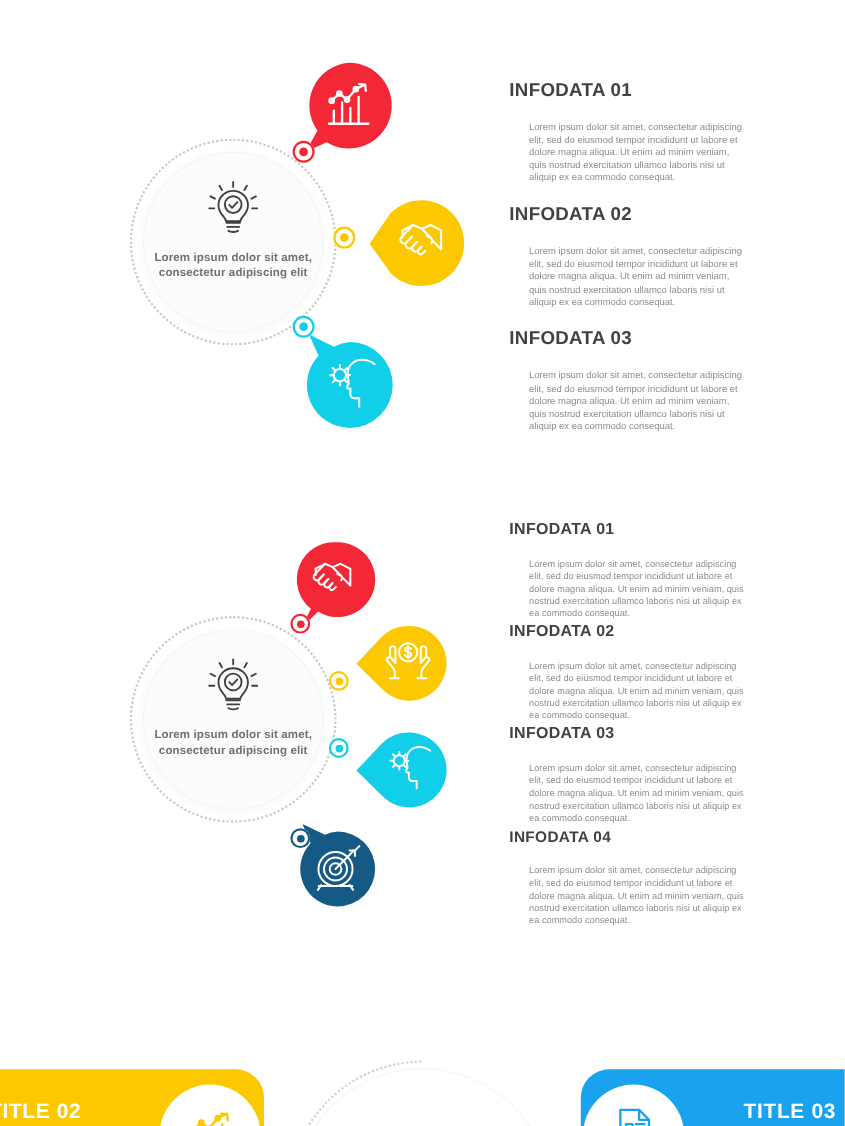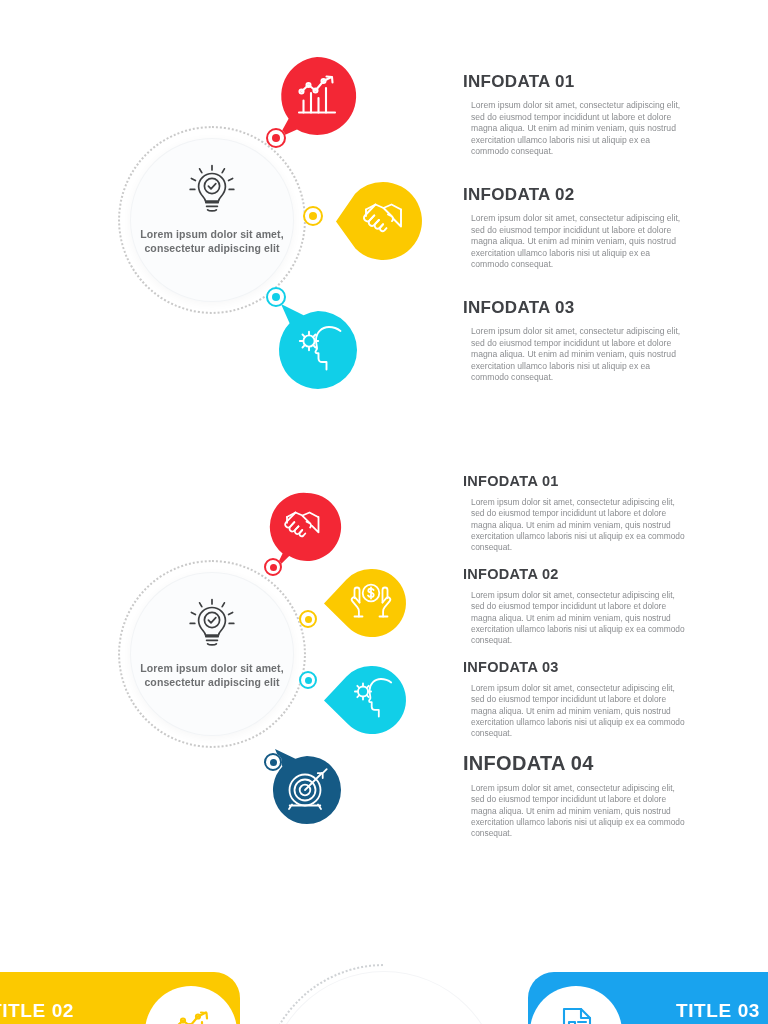--- a/index.html
+++ b/index.html
@@ -41,21 +41,21 @@
     position: absolute; border-radius: 50%; display: block;
   }
 
   
   .txt-item { position: absolute; }
   .txt-title {
     font-weight: bold; color: #3f4145;
     letter-spacing: .3px; margin: 0 0 7px 0;
   }
   .txt-body {
-    color: #8b8d90; margin: 8px;
+    color: #8b8d90; margin: 18px;
     line-height: 1.35; text-align: left;
   }
 
   
   .strip { position: absolute; left: 0; top: 950px; width: 768px; height: 74px; overflow: hidden; }
   .card { position: absolute; top: 22px; height: 120px; }
   .card-body {
     position: absolute; top: 0; height: 120px; border-radius: 26px;
   }
   .card-knob {
@@ -264,21 +264,21 @@
     </div>
     <div class="txt-item" style="left:463px; top:566px; width:232px;">
       <p class="txt-title" style="font-size:14.5px;">INFODATA 02</p>
       <p class="txt-body" style="font-size:8.4px;">Lorem ipsum dolor sit amet, consectetur adipiscing elit, sed do eiusmod tempor incididunt ut labore et dolore magna aliqua. Ut enim ad minim veniam, quis nostrud exercitation ullamco laboris nisi ut aliquip ex ea commodo consequat.</p>
     </div>
     <div class="txt-item" style="left:463px; top:659px; width:232px;">
       <p class="txt-title" style="font-size:14.5px;">INFODATA 03</p>
       <p class="txt-body" style="font-size:8.4px;">Lorem ipsum dolor sit amet, consectetur adipiscing elit, sed do eiusmod tempor incididunt ut labore et dolore magna aliqua. Ut enim ad minim veniam, quis nostrud exercitation ullamco laboris nisi ut aliquip ex ea commodo consequat.</p>
     </div>
     <div class="txt-item" style="left:463px; top:752px; width:232px;">
-      <p class="txt-title" style="font-size:20px;">INFODATA 04</p>
+      <p class="txt-title" style="font-size:14px;">INFODATA 04</p>
       <p class="txt-body" style="font-size:8.4px;">Lorem ipsum dolor sit amet, consectetur adipiscing elit, sed do eiusmod tempor incididunt ut labore et dolore magna aliqua. Ut enim ad minim veniam, quis nostrud exercitation ullamco laboris nisi ut aliquip ex ea commodo consequat.</p>
     </div>
   </div>
 
   <div class="strip">
 
     <div class="arc-shadow" style="left:268px; top:22px; width:232px; height:232px;"></div>
     <div class="arc" style="left:262px; top:14px; width:244px; height:244px; transform:rotate(-45deg);"></div>
 
     <div class="card" style="left:-60px; width:330px;">

